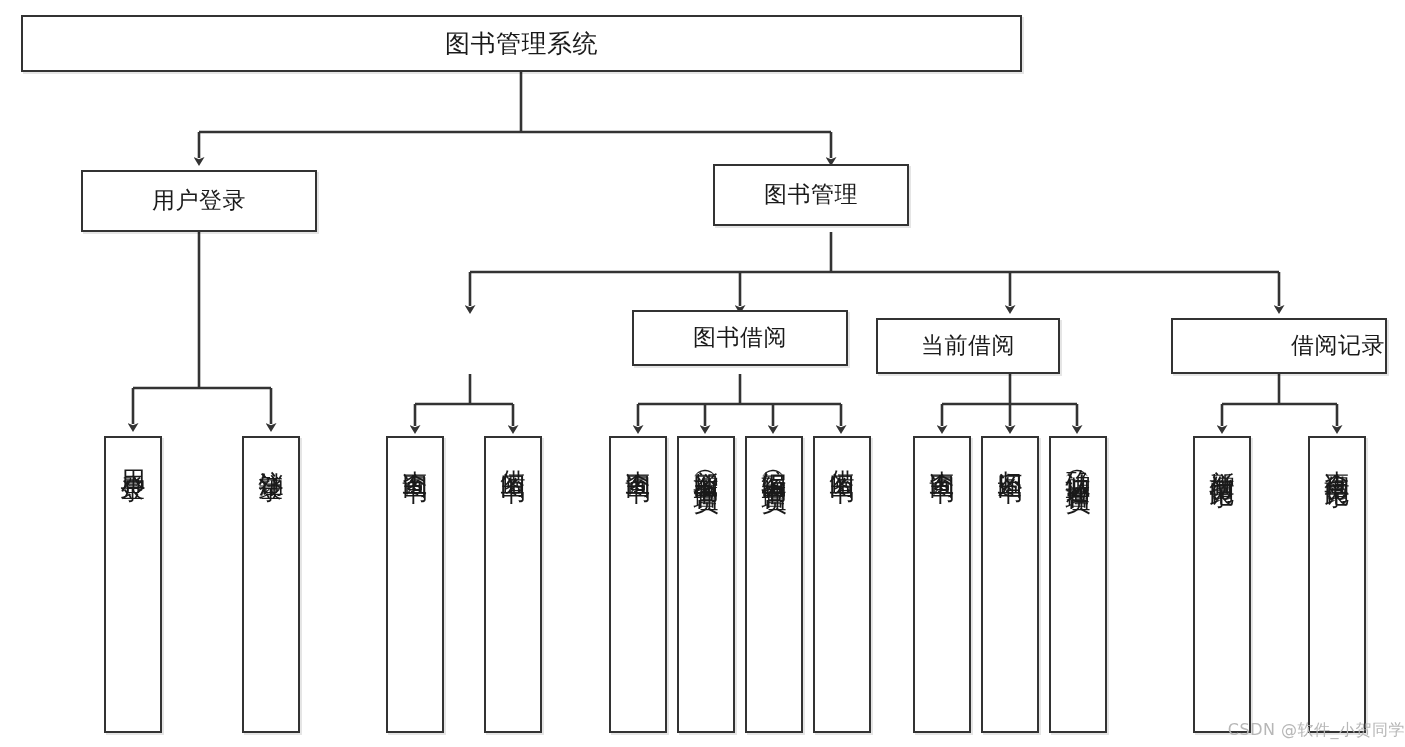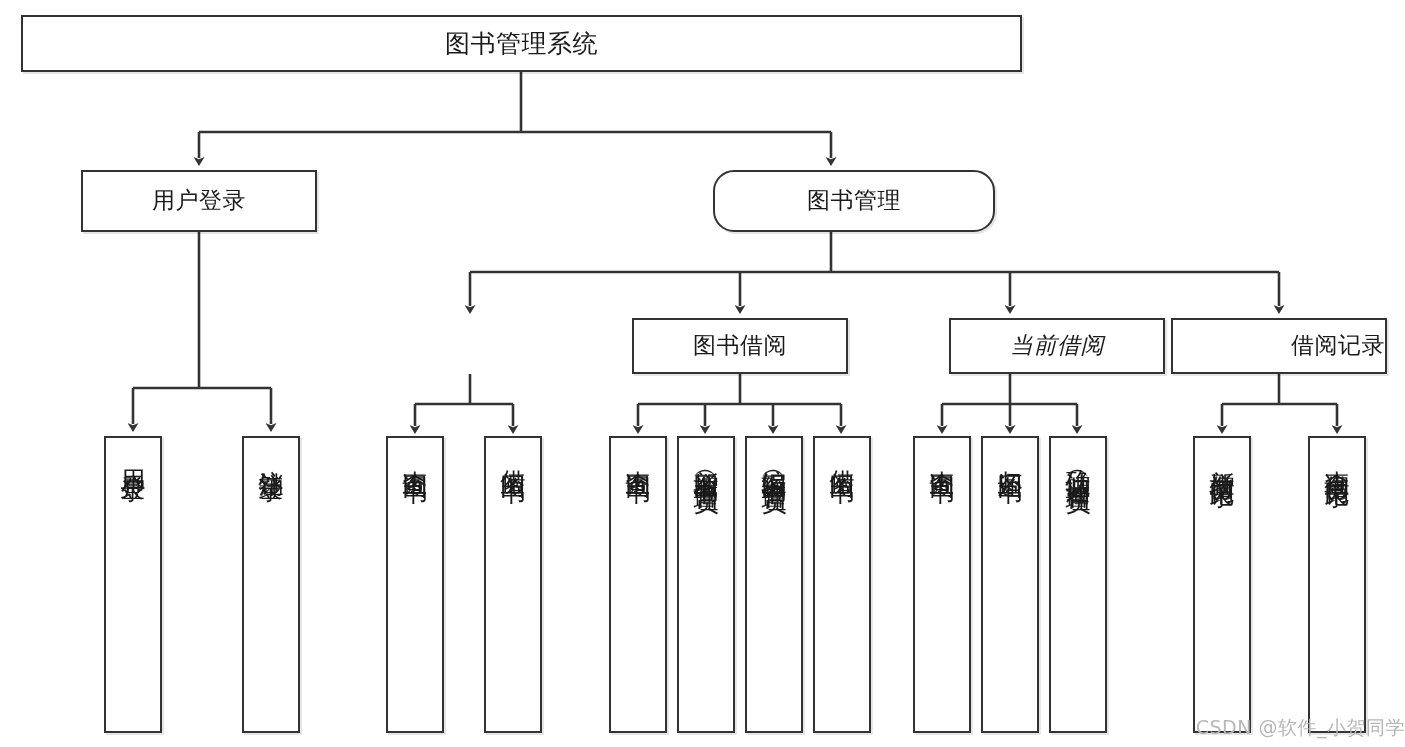--- a/index.html
+++ b/index.html
@@ -64,21 +64,21 @@
     text-orientation: upright;
     font-size: 25px;
     letter-spacing: 3px;
     line-height: 1;
     white-space: nowrap;
   }
   #watermark {
     position: absolute;
     right: 8px;
     bottom: 6px;
-    font-size: 19px;
+    font-size: 16px;
     color: #b7b7b7;
     letter-spacing: 0.5px;
     z-index: 5;
     white-space: nowrap;
     font-family: "DejaVu Sans", "Liberation Sans", sans-serif;
   }
 </style>
 </head>
 <body>
 
@@ -135,30 +135,30 @@
   </svg>
 
   <div class="node horiz root" style="left:21px; top:15px; width:1001px; height:57px;">
     <span class="node-label">图书管理系统</span>
   </div>
 
   <div class="node horiz" style="left:81px; top:170px; width:236px; height:62px;">
     <span class="node-label">用户登录</span>
   </div>
 
-  <div class="node horiz" style="left:713px; top:170px; width:282px; height:62px;border-radius:21px;">
+  <div class="node horiz" style="left:713px; top:164px; width:196px; height:62px;">
     <span class="node-label">图书管理</span>
   </div>
 
 
-  <div class="node horiz" style="left:632px; top:318px; width:216px; height:56px;">
+  <div class="node horiz" style="left:632px; top:310px; width:216px; height:56px;">
     <span class="node-label">图书借阅</span>
   </div>
 
-  <div class="node horiz" style="left:949px; top:318px; width:216px; height:56px;font-style:italic;">
+  <div class="node horiz" style="left:876px; top:318px; width:184px; height:56px;">
     <span class="node-label">当前借阅</span>
   </div>
 
   <div class="node horiz" style="left:1171px; top:318px; width:216px; height:56px;justify-content:flex-end;">
     <span class="node-label">借阅记录</span>
   </div>
 
   <div class="node vert" style="left:104px; top:436px; width:58px; height:297px;">
     <span class="node-label">用户登录</span>
   </div>

